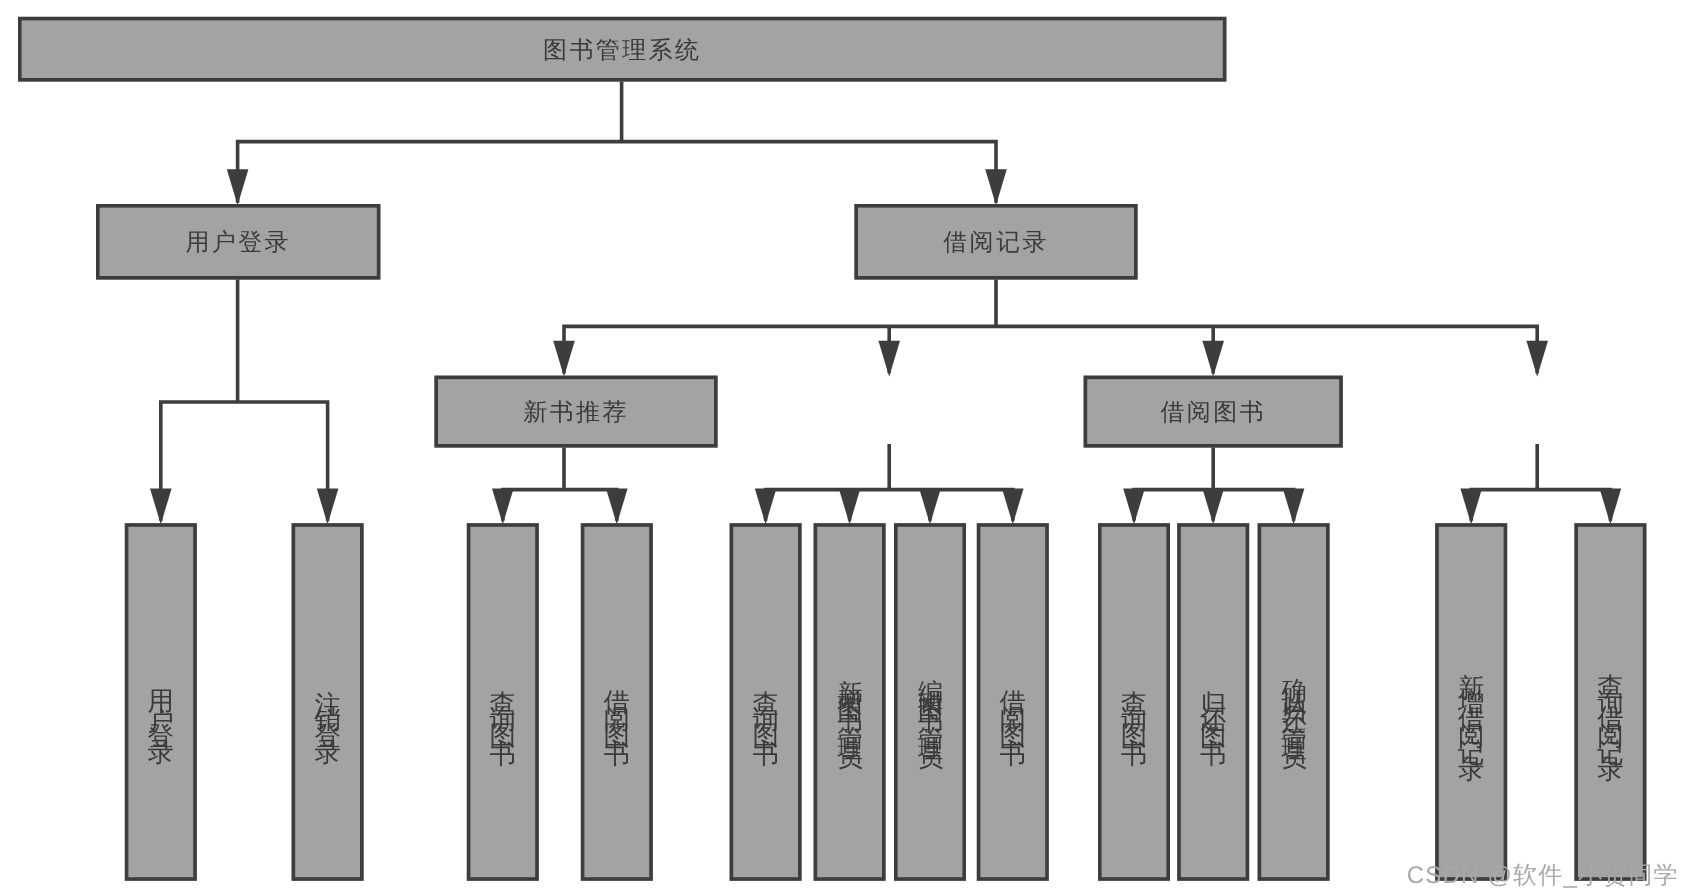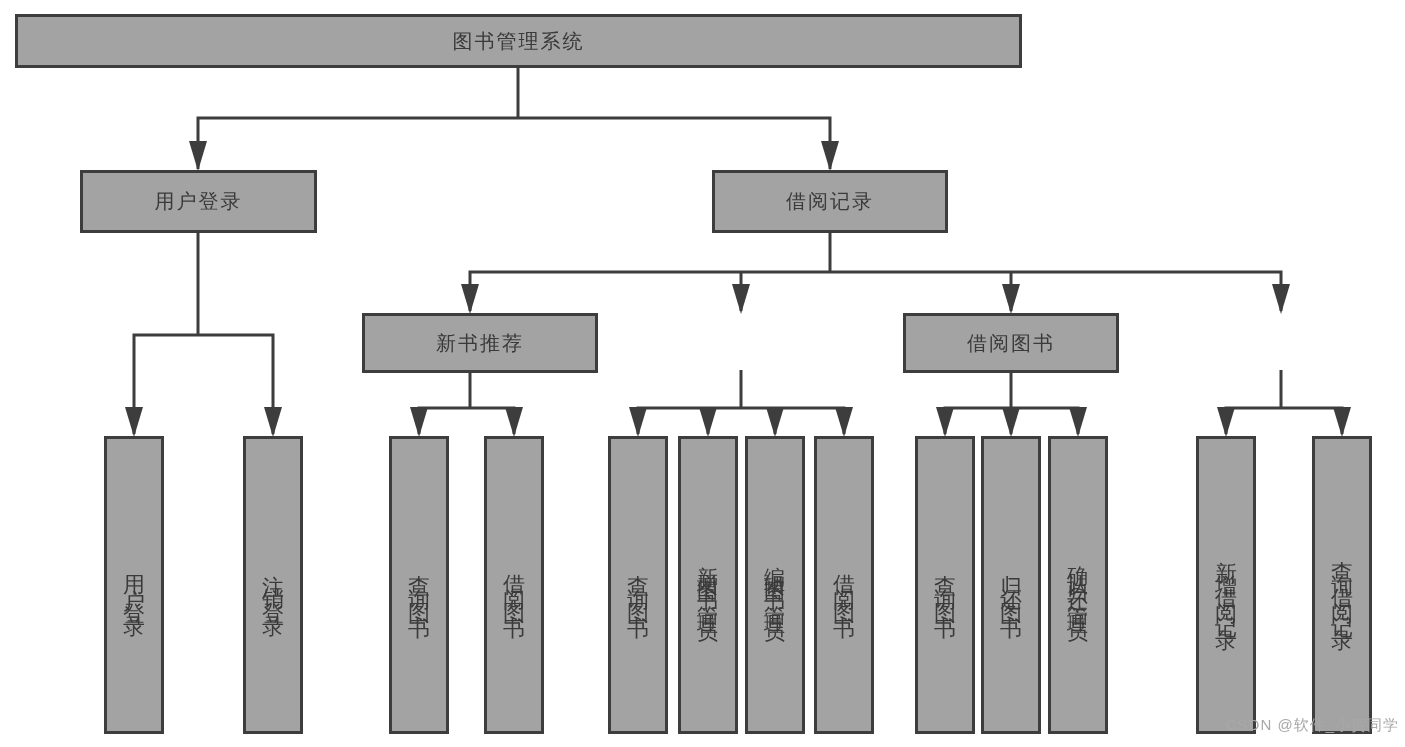--- a/index.html
+++ b/index.html
@@ -42,21 +42,21 @@
     letter-spacing:14px;
   }
   .vtext.tight{
     font-size:21px;
     letter-spacing:8px;
   }
   .watermark{
     position:absolute;
     top:716px;
     right:6px;
-    font-size:15px;
+    font-size:20px;
     letter-spacing:1px;
     color:var(--wm);
     white-space:nowrap;
     z-index:5;
   }
 </style>
 </head>
 <body>
 
 <div class="canvas">

